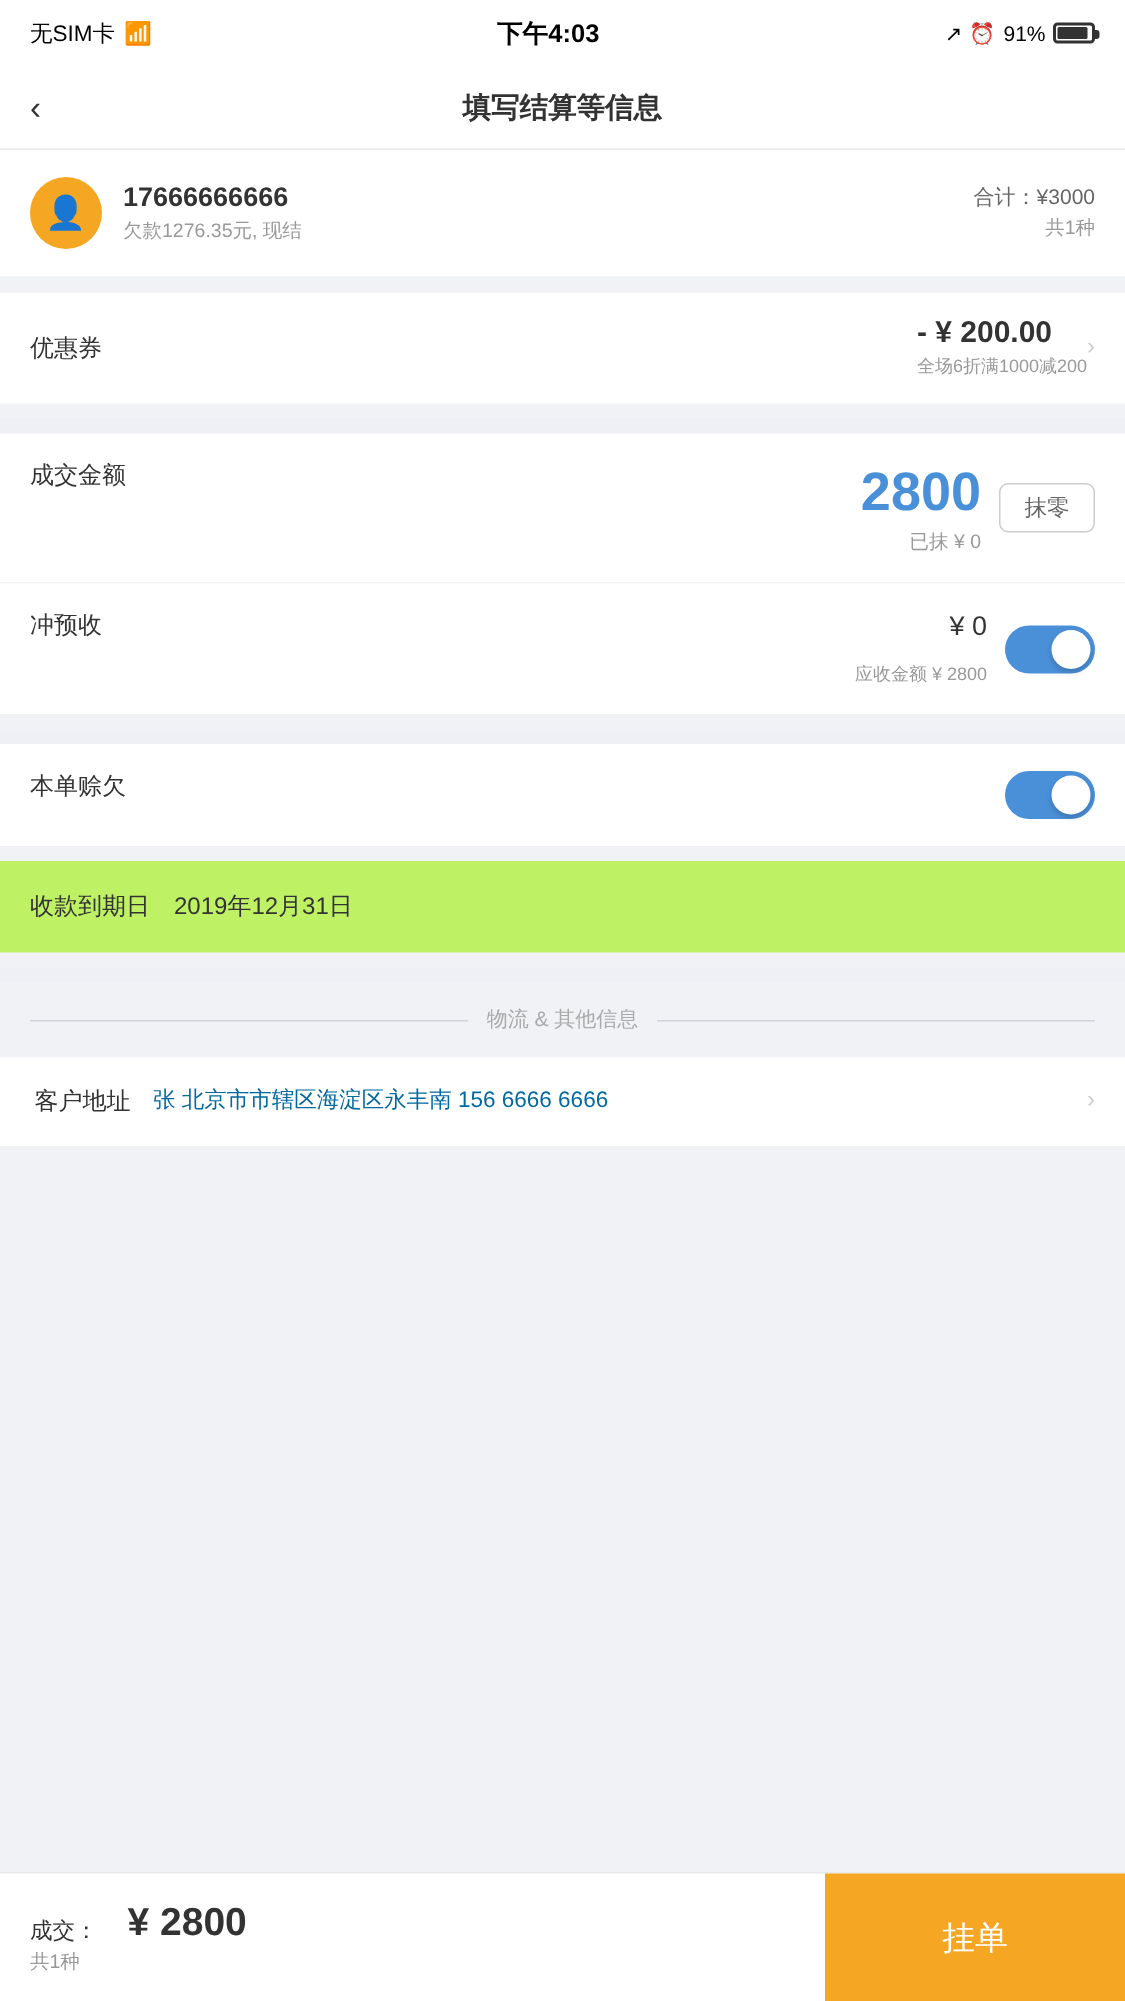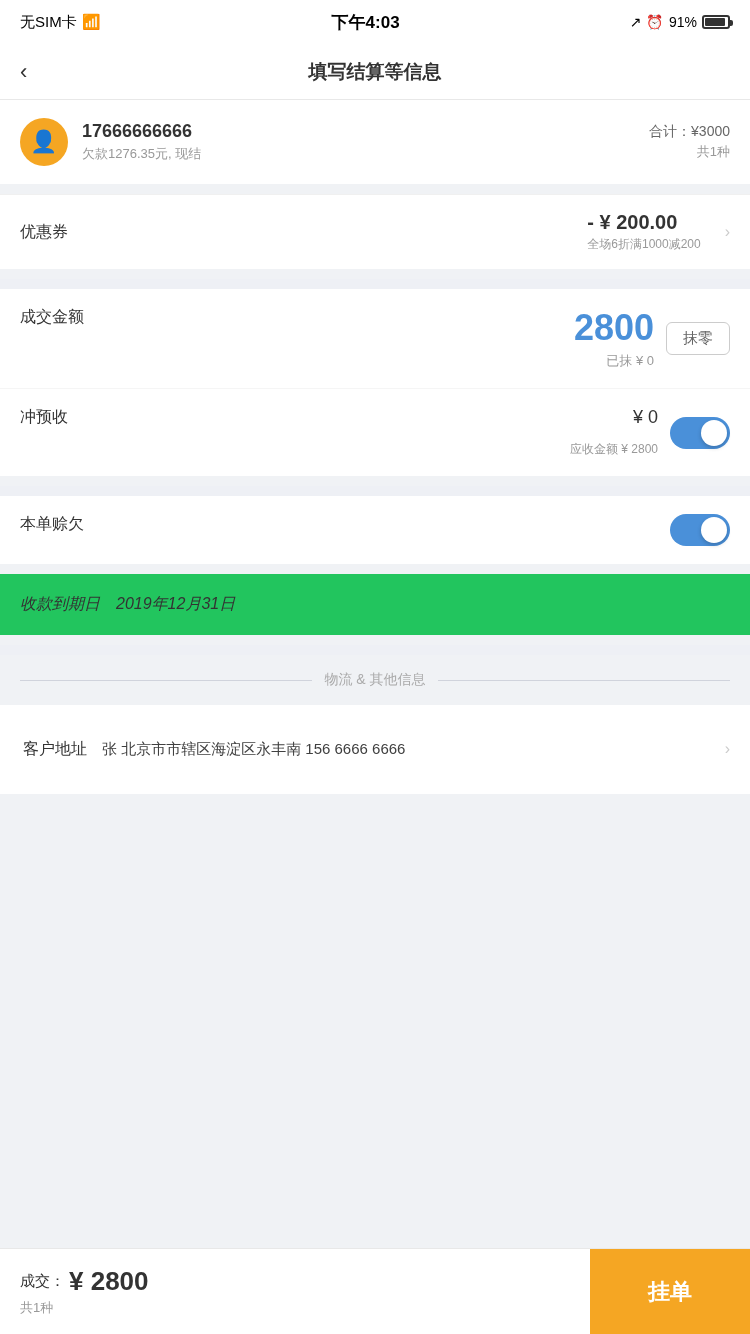--- a/index.html
+++ b/index.html
@@ -98,21 +98,21 @@
     .coupon-row {
       background: #fff;
       padding: 16px 20px;
       display: flex;
       align-items: center;
       justify-content: space-between;
       margin-bottom: 10px;
       border-top: 1px solid #f0f0f0;
     }
     .coupon-label { font-size: 16px; color: #333; }
-    .coupon-right { display: flex; align-items: center; gap: 24px; }
+    .coupon-right { display: flex; align-items: center; gap: 0; }
     .coupon-discount { font-size: 20px; font-weight: 600; color: #333; }
     .coupon-sub { font-size: 12px; color: #999; text-align: right; margin-top: 2px; }
     .chevron-icon { font-size: 16px; color: #ccc; }
 
     
     .separator { height: 10px; background: #eef0f5; }
 
     
     .section {
       background: #fff;
@@ -159,27 +159,26 @@
       border-radius: 50%;
       box-shadow: 0 2px 4px rgba(0,0,0,0.2);
     }
 
     .chongyu-right { text-align: right; }
     .chongyu-amount { font-size: 18px; color: #333; font-weight: 500; }
     .chongyu-sub { font-size: 12px; color: #999; margin-top: 13px; }
 
     
     .due-row {
-      background: #22c55e;
+      background: #bef264;
       padding: 20px;
       display: flex;
       align-items: flex-start;
       gap: 16px;
       margin-bottom: 10px;
-      font-style: italic;
     }
     .due-label { font-size: 16px; color: #333; }
     .due-date { font-size: 16px; color: #333; }
 
     
     .logistics-divider {
       background: #f0f2f5;
       padding: 16px 20px;
       display: flex;
       align-items: center;
@@ -191,49 +190,49 @@
 
     
     .address-row {
       background: #fff;
       padding: 18px 20px;
       display: flex;
       align-items: center;
       justify-content: space-between;
     }
     .address-label { font-size: 16px; color: #333; min-width: 70px; text-align: center; }
-    .address-content { font-size: 15px; color: #404040; flex: 1; margin: 15px 12px; line-height: 1.5; }
+    .address-content { font-size: 15px; color: #0369a1; flex: 1; margin: 0 12px; line-height: 1.5; }
 
     
     .gray-area { height: 200px; background: #f0f2f5; }
 
     
     .bottom-bar {
       position: fixed;
       bottom: 0; left: 0; right: 0;
       width: 750px;
       height: 86px;
       background: #fff;
       display: flex;
       align-items: center;
       border-top: 1px solid #e8e8e8;
     }
     .bottom-summary {
       flex: 1;
       padding: 0 20px;
     }
-    .bottom-deal { display: flex; align-items: center; gap: 4px; }
+    .bottom-deal { display: flex; align-items: flex-end; gap: 20px; }
     .bottom-deal-label { font-size: 15px; color: #333; }
     .bottom-deal-amount { font-size: 26px; font-weight: 700; color: #333; }
     .bottom-deal-count { font-size: 13px; color: #999; margin-top: 2px; }
     .btn-suspend {
-      width: 160px; height: 86px;
+      width: 200px; height: 86px;
       background: #f5a623;
       display: flex; align-items: center; justify-content: center;
-      font-size: 22px; color: #fff; font-weight: 700;
+      font-size: 22px; color: #fff; font-weight: 400;
       cursor: pointer;
     }
     .btn-save {
       width: 188px; height: 86px;
       background: #4a90d9;
       display: flex; align-items: center; justify-content: center;
       font-size: 22px; color: #fff; font-weight: 500;
       cursor: pointer;
     }
   </style>

